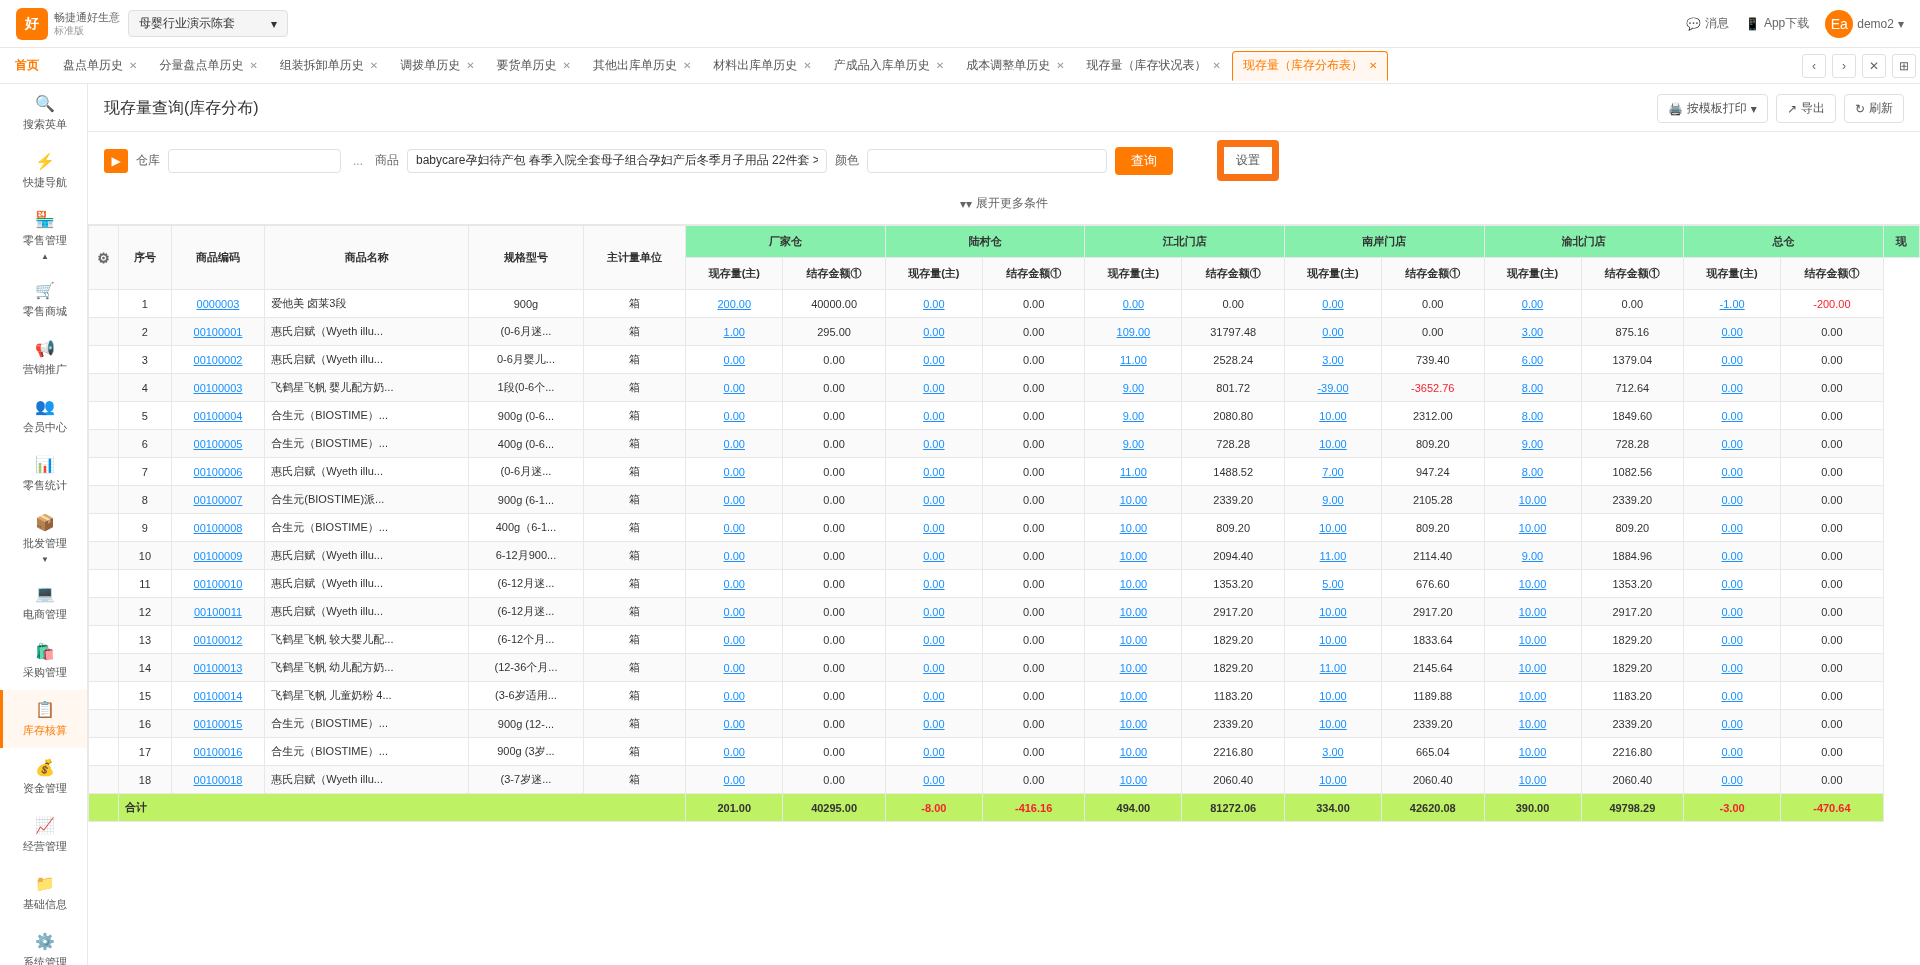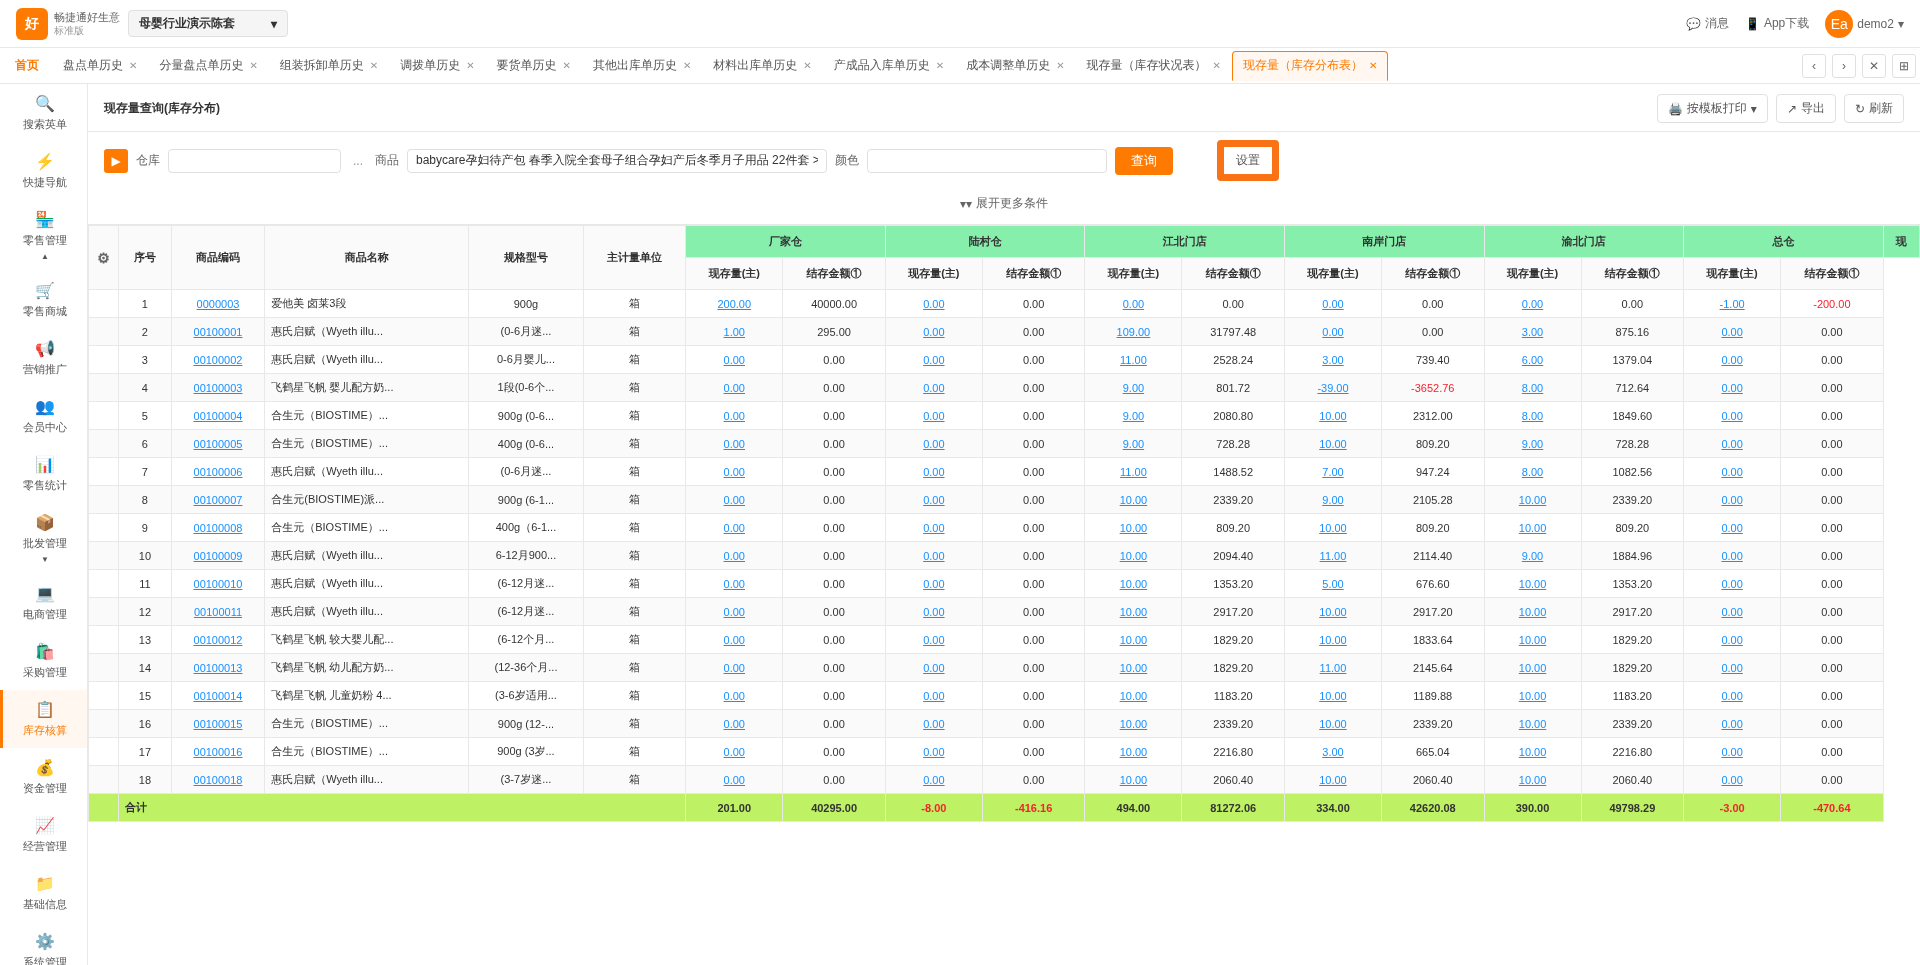--- a/index.html
+++ b/index.html
@@ -5,21 +5,21 @@
     * { box-sizing: border-box; margin: 0; padding: 0; }
     body { font-family: 'Microsoft YaHei', Arial, sans-serif; font-size: 12px; background: #f5f5f5; color: #333; overflow: hidden; height: 965px; }
     
     
     .top-bar { background: #fff; height: 48px; display: flex; align-items: center; justify-content: space-between; padding: 0 16px; border-bottom: 1px solid #e8e8e8; }
     .top-bar-left { display: flex; align-items: center; gap: 8px; }
     .logo-area { display: flex; align-items: center; gap: 6px; }
     .logo-icon { width: 32px; height: 32px; background: #ff7a00; border-radius: 6px; display: flex; align-items: center; justify-content: center; color: white; font-size: 14px; font-weight: bold; }
     .logo-text { font-size: 11px; color: #666; line-height: 1.3; }
     .logo-text span { display: block; }
-    .industry-selector { display: flex; align-items: center; gap: 4px; background: #f5f5f5; border: 1px solid #e0e0e0; border-radius: 4px; padding: 4px 10px; cursor: pointer; font-size: 12px; color: #333; min-width: 160px; justify-content: space-between; font-weight: bold; }
+    .industry-selector { display: flex; align-items: center; gap: 4px; background: #f5f5f5; border: 1px solid #e0e0e0; border-radius: 4px; padding: 4px 10px; cursor: pointer; font-size: 12px; color: #333; min-width: 160px; justify-content: space-between; }
     .top-bar-right { display: flex; align-items: center; gap: 16px; }
     .top-bar-right-item { display: flex; align-items: center; gap: 4px; cursor: pointer; color: #666; font-size: 12px; }
     .avatar { width: 28px; height: 28px; border-radius: 50%; background: #ff7a00; display: flex; align-items: center; justify-content: center; color: white; font-size: 14px; }
 
     
     .tab-bar { background: #fff; height: 36px; display: flex; align-items: center; border-bottom: 1px solid #e8e8e8; overflow: hidden; padding: 0 2px; }
     .tab-item { display: flex; align-items: center; height: 30px; padding: 0 10px; border-radius: 4px 4px 0 0; cursor: pointer; font-size: 12px; white-space: nowrap; gap: 4px; border: 1px solid transparent; position: relative; color: #555; }
     .tab-item.active { background: #fff7f0; border-color: #ff7a00; color: #ff7a00; border-bottom-color: #fff7f0; }
     .tab-item .tab-close { font-size: 10px; color: #999; cursor: pointer; margin-left: 2px; }
     .tab-item.active .tab-close { color: #ff7a00; }
@@ -34,21 +34,21 @@
     .sidebar { width: 88px; background: #fff; border-right: 1px solid #e8e8e8; display: flex; flex-direction: column; overflow-y: auto; flex-shrink: 0; }
     .sidebar-item { display: flex; flex-direction: column; align-items: center; justify-content: center; padding: 10px 4px; cursor: pointer; color: #555; font-size: 11px; text-align: center; gap: 4px; border-left: 3px solid transparent; }
     .sidebar-item.active { background: #fff7f0; color: #ff7a00; border-left-color: #ff7a00; }
     .sidebar-icon { font-size: 16px; }
 
     
     .content-area { flex: 1; overflow: hidden; display: flex; flex-direction: column; background: #f5f5f5; }
 
     
     .page-header { background: #fff; padding: 10px 16px 8px; display: flex; align-items: center; justify-content: space-between; border-bottom: 1px solid #e8e8e8; }
-    .page-title { font-size: 12px; font-weight: bold; color: #333; }
+    .page-title { font-size: 16px; font-weight: normal; color: #333; }
     .page-actions { display: flex; align-items: center; gap: 8px; }
     .action-btn { display: flex; align-items: center; gap: 4px; padding: 5px 10px; border-radius: 4px; cursor: pointer; font-size: 12px; border: 1px solid #e0e0e0; background: #fff; color: #555; }
 
     
     .filter-bar { background: #fff; padding: 8px 16px; border-bottom: 1px solid #e8e8e8; display: flex; align-items: center; gap: 8px; flex-wrap: wrap; }
     .filter-row { display: flex; align-items: center; gap: 8px; width: 100%; }
     .filter-label { font-size: 12px; color: #666; white-space: nowrap; }
     .filter-input { border: 1px solid #e0e0e0; border-radius: 4px; padding: 4px 8px; font-size: 12px; color: #333; min-width: 80px; background: #fff; }
     .filter-input-lg { min-width: 400px; }
     .filter-input-color { min-width: 200px; }

